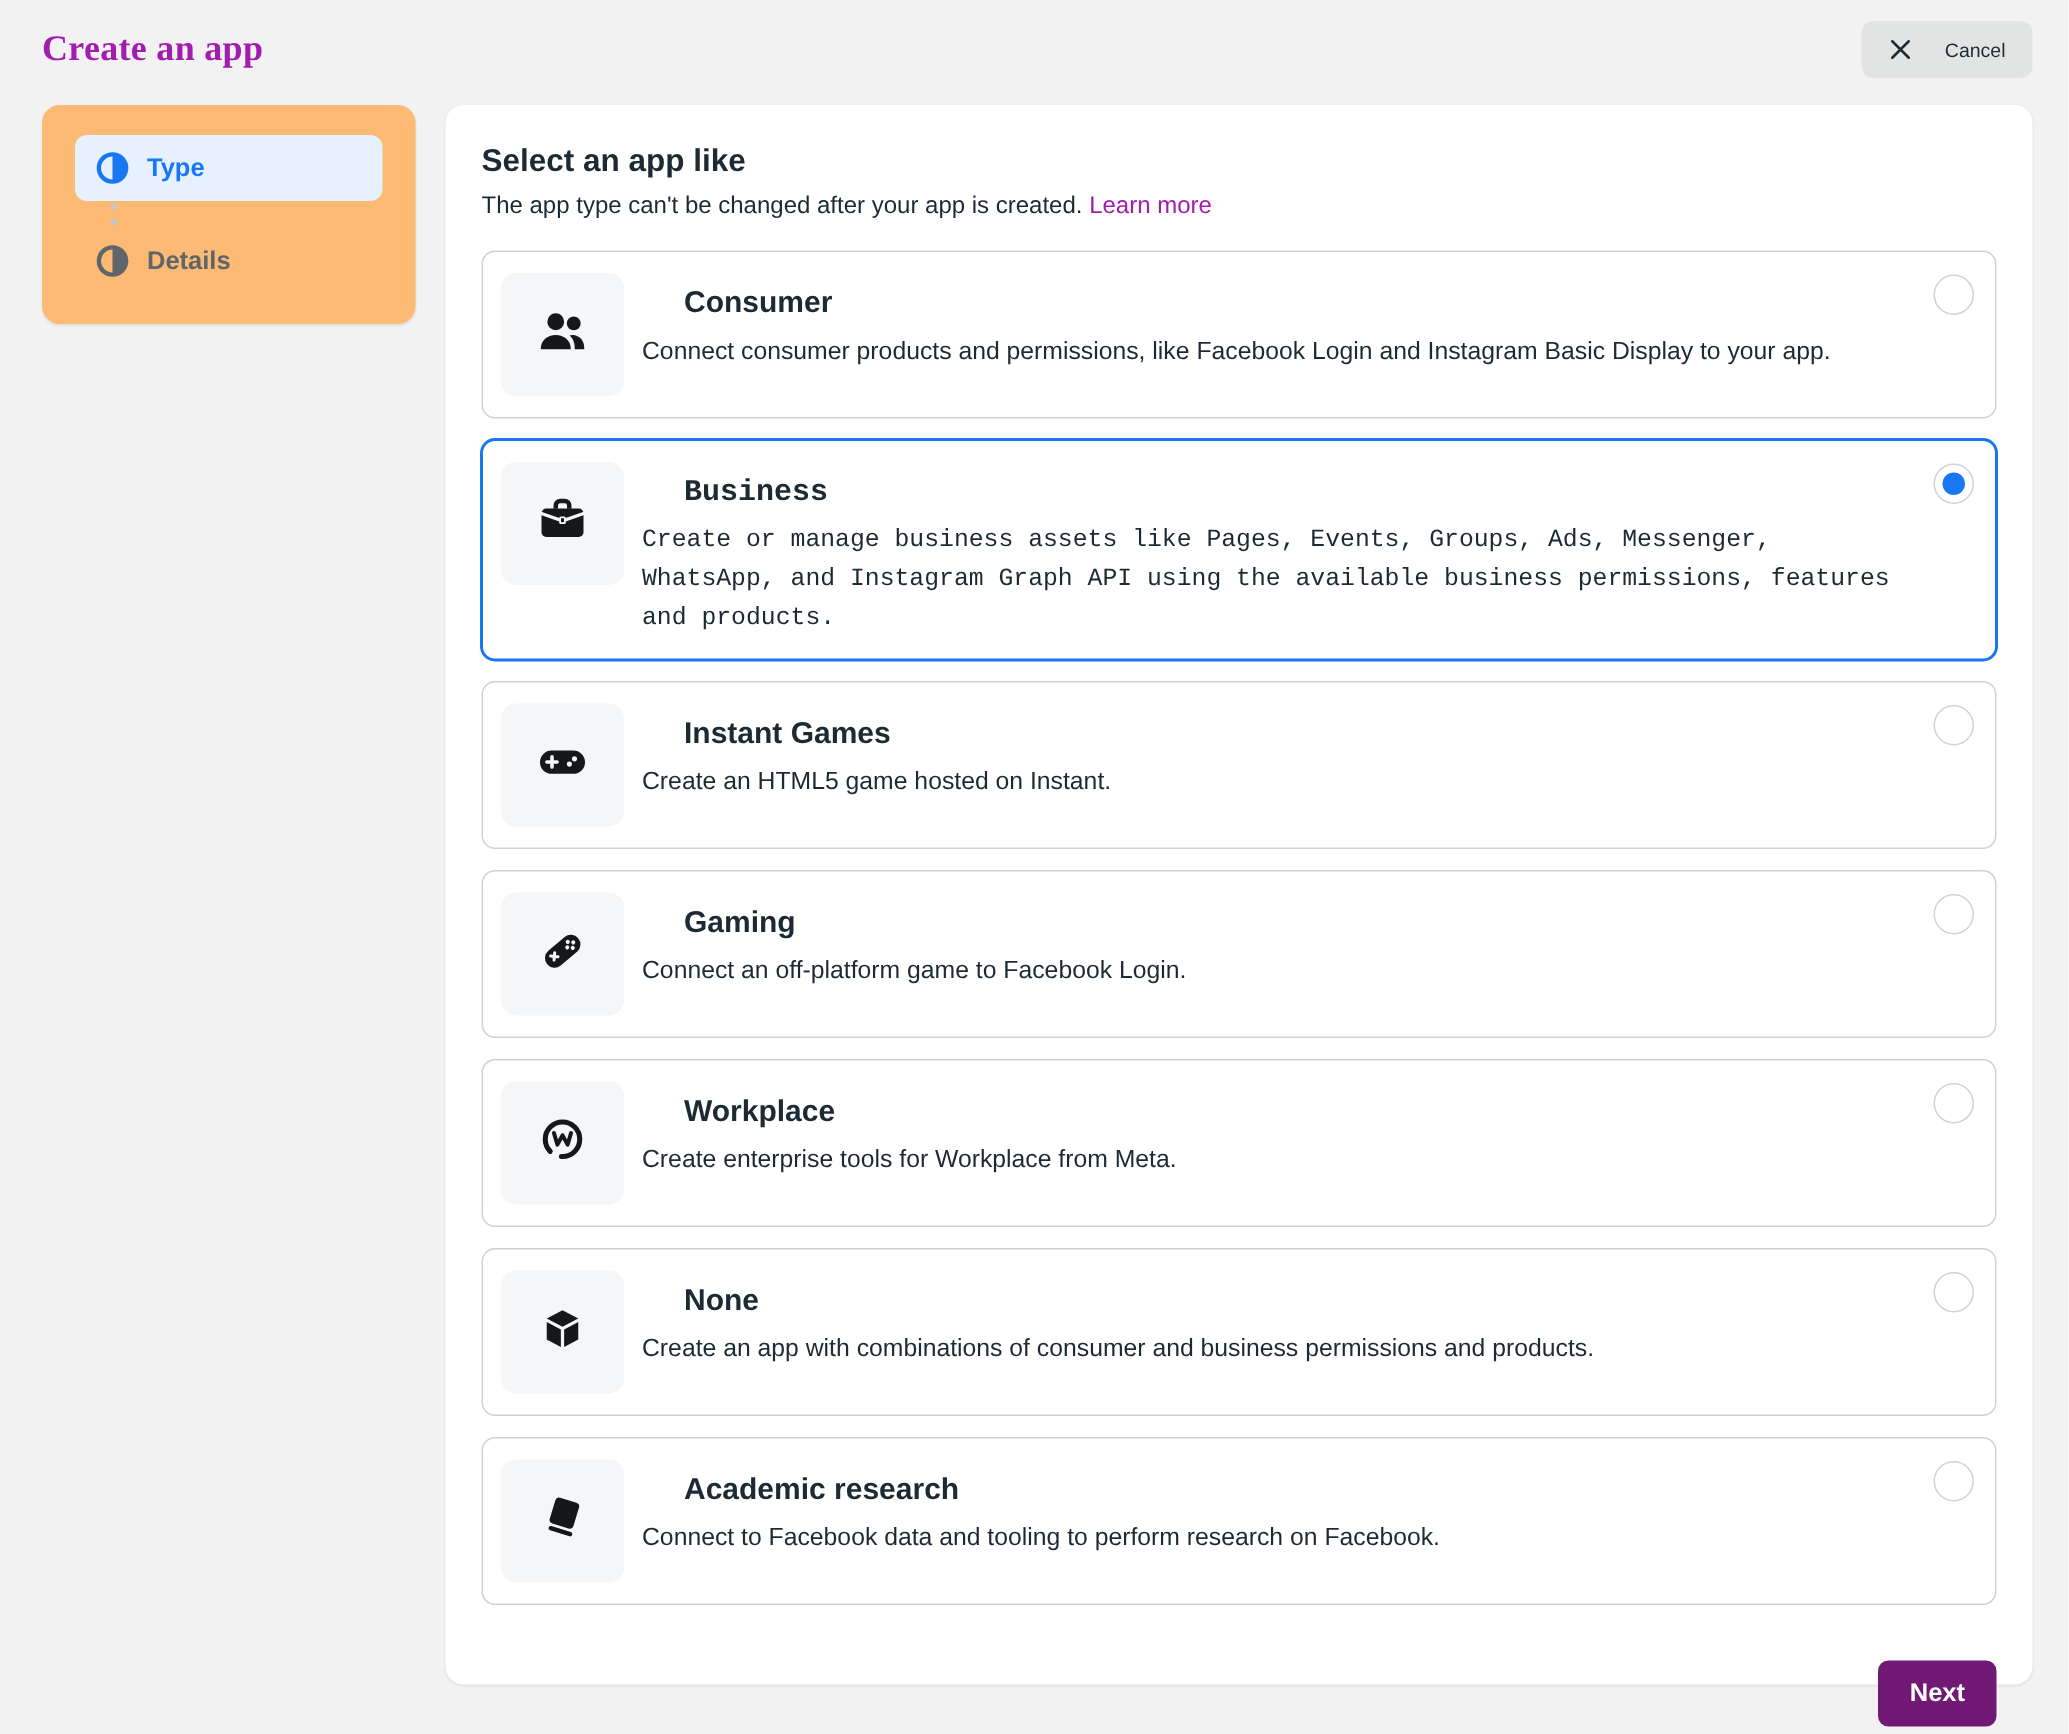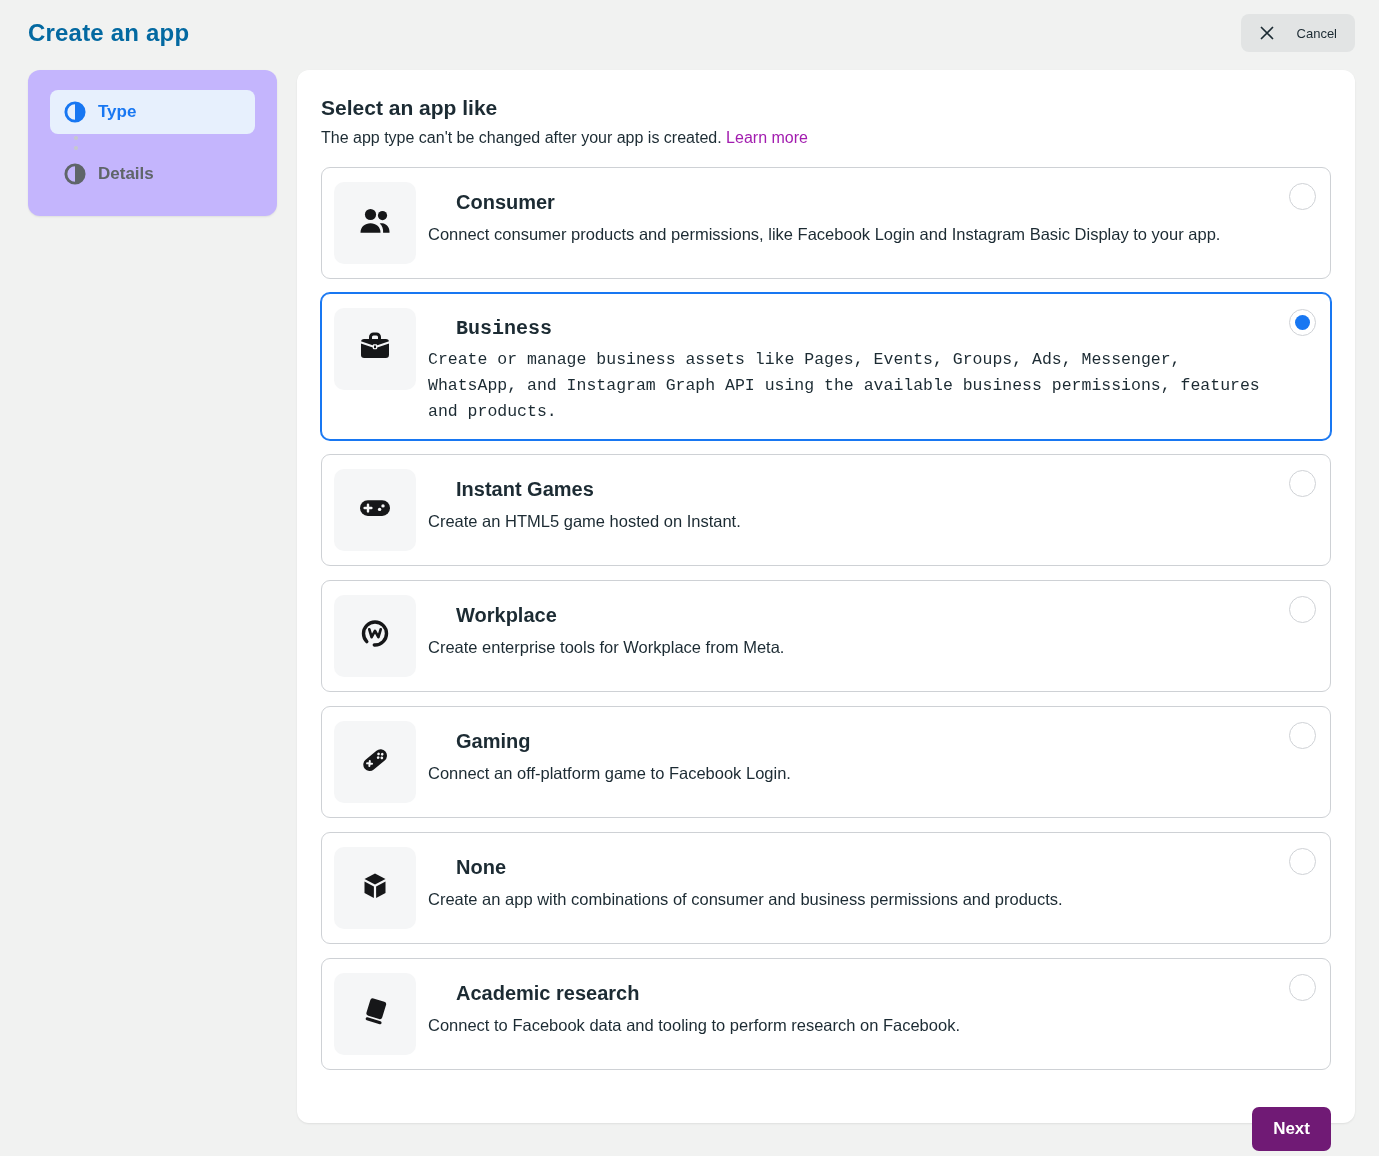--- a/index.html
+++ b/index.html
@@ -6,29 +6,29 @@
   html,body { width:1379px; height:1156px; }
   body {
     background:#f1f2f1;
     font-family:"Liberation Sans", sans-serif;
     color:#1c2b33;
     overflow:hidden;
   }
   
   .topbar{ display:flex; align-items:center; justify-content:space-between;
            padding:14px 24px 18px 28px; }
-  .page-title{ font-size:24px; font-weight:700; color:#0369a1; letter-spacing:.2px; }
+  .page-title{ font-size:24px; font-weight:700; color:#a21caf; letter-spacing:.2px;font-family:Liberation Serif, serif; }
   .cancel-btn{ display:flex; align-items:center; gap:22px; background:#e2e4e4;
                border:none; border-radius:8px; padding:11px 18px; font-size:13px;
                color:#1c2b33; cursor:pointer; font-family:inherit; }
   .cancel-btn svg{ display:block; }
   
   .content{ display:flex; align-items:flex-start; gap:20px; padding:0 24px 0 28px; }
   
-  .stepper-card{ width:249px; background:#c4b5fd; border-radius:12px; padding:20px 22px;
+  .stepper-card{ width:249px; background:#fdba74; border-radius:12px; padding:20px 22px;
                  box-shadow:0 1px 2px rgba(0,0,0,.08); }
   .step{ display:flex; align-items:center; gap:12px; padding:11px 14px; border-radius:8px;
          font-size:17px; font-weight:700; }
   .step.active{ background:#e7f0fd; color:#1877f2; }
   .step.inactive{ color:#5f6569; }
   .step .step-icon{ display:flex; }
   .step-dots{ margin:2px 0 2px 24px; display:flex; flex-direction:column; gap:6px; }
   .step-dots i{ width:4px; height:4px; border-radius:50%; background:#c6c9cc; }
   
   .main-panel{ flex:1; background:#fff; border-radius:12px; padding:24px 24px 22px 24px;
@@ -153,53 +153,53 @@
     <div class="opt-text">
       <div class="opt-title">Instant Games</div>
       <div class="opt-desc">Create an HTML5 game hosted on Instant.</div>
     </div>
     <span class="radio"></span>
   </div>
 
   <div class="option-card">
     <div class="icon-tile">
       <span class="opt-icon"><svg width="36" height="36" viewBox="0 0 36 36">
-                <circle cx="18" cy="17.5" r="11.5" fill="none" stroke="#161719" stroke-width="3.4" stroke-linecap="round" stroke-dasharray="64 8.3" stroke-dashoffset="-27"></circle>
-                <path d="M12.3 13.3l2.3 7.8 3.4-6.2 3.4 6.2 2.3-7.8" fill="none" stroke="#161719" stroke-width="2.7" stroke-linejoin="round" stroke-linecap="round"></path>
-              </svg></span>
-    </div>
-    <div class="opt-text">
-      <div class="opt-title">Workplace</div>
-      <div class="opt-desc">Create enterprise tools for Workplace from Meta.</div>
-    </div>
-    <span class="radio"></span>
-  </div>
-
-  <div class="option-card">
-    <div class="icon-tile">
-      <span class="opt-icon"><svg width="36" height="36" viewBox="0 0 36 36">
                 <g transform="rotate(-40 18 18)">
                   <rect x="4.5" y="11.8" width="27" height="12.8" rx="6.4" fill="#161719"></rect>
                   <path d="M9.8 15.5l3.5 3.5m0-3.5l-3.5 3.5" stroke="#f5f6f7" stroke-width="2" stroke-linecap="round"></path>
                   <circle cx="24.6" cy="15.6" r="1.35" fill="#f5f6f7"></circle>
                   <circle cx="24.6" cy="20.8" r="1.35" fill="#f5f6f7"></circle>
                   <circle cx="22" cy="18.2" r="1.35" fill="#f5f6f7"></circle>
                   <circle cx="27.2" cy="18.2" r="1.35" fill="#f5f6f7"></circle>
                 </g>
               </svg></span>
     </div>
     <div class="opt-text">
       <div class="opt-title">Gaming</div>
       <div class="opt-desc">Connect an off-platform game to Facebook Login.</div>
     </div>
     <span class="radio"></span>
   </div>
 
   <div class="option-card">
     <div class="icon-tile">
+      <span class="opt-icon"><svg width="36" height="36" viewBox="0 0 36 36">
+                <circle cx="18" cy="17.5" r="11.5" fill="none" stroke="#161719" stroke-width="3.4" stroke-linecap="round" stroke-dasharray="64 8.3" stroke-dashoffset="-27"></circle>
+                <path d="M12.3 13.3l2.3 7.8 3.4-6.2 3.4 6.2 2.3-7.8" fill="none" stroke="#161719" stroke-width="2.7" stroke-linejoin="round" stroke-linecap="round"></path>
+              </svg></span>
+    </div>
+    <div class="opt-text">
+      <div class="opt-title">Workplace</div>
+      <div class="opt-desc">Create enterprise tools for Workplace from Meta.</div>
+    </div>
+    <span class="radio"></span>
+  </div>
+
+  <div class="option-card">
+    <div class="icon-tile">
       <span class="opt-icon"><svg width="36" height="36" viewBox="0 0 36 36" fill="#161719">
                 <polygon points="18,5.5 28.5,11 18,16.5 7.5,11"></polygon>
                 <polygon points="7.5,13.4 16.9,18.4 16.9,30 7.5,25"></polygon>
                 <polygon points="28.5,13.4 19.1,18.4 19.1,30 28.5,25"></polygon>
               </svg></span>
     </div>
     <div class="opt-text">
       <div class="opt-title">None</div>
       <div class="opt-desc">Create an app with combinations of consumer and business permissions and products.</div>
     </div>

